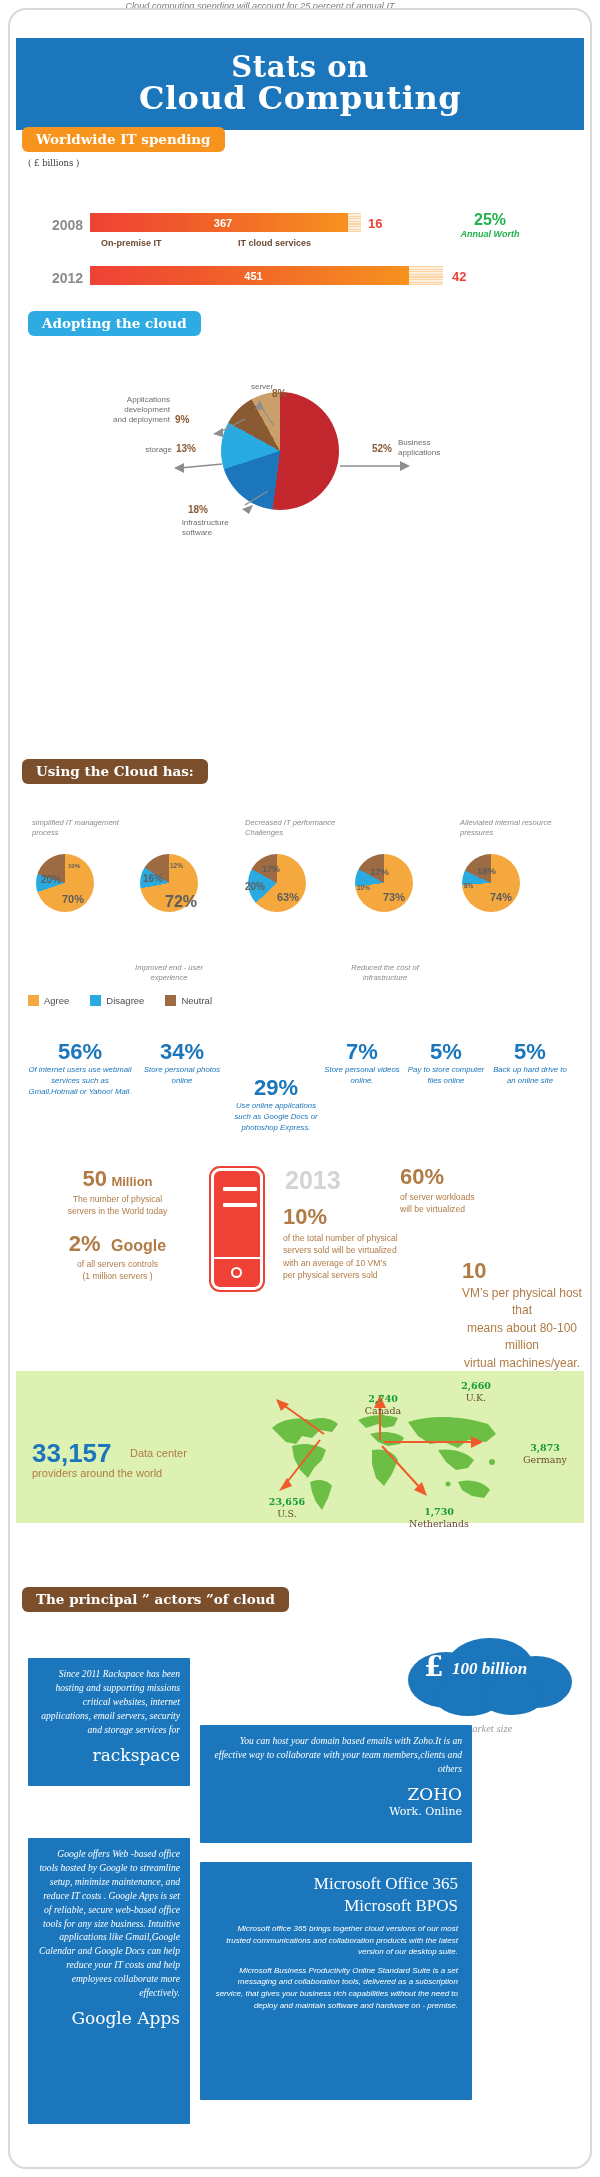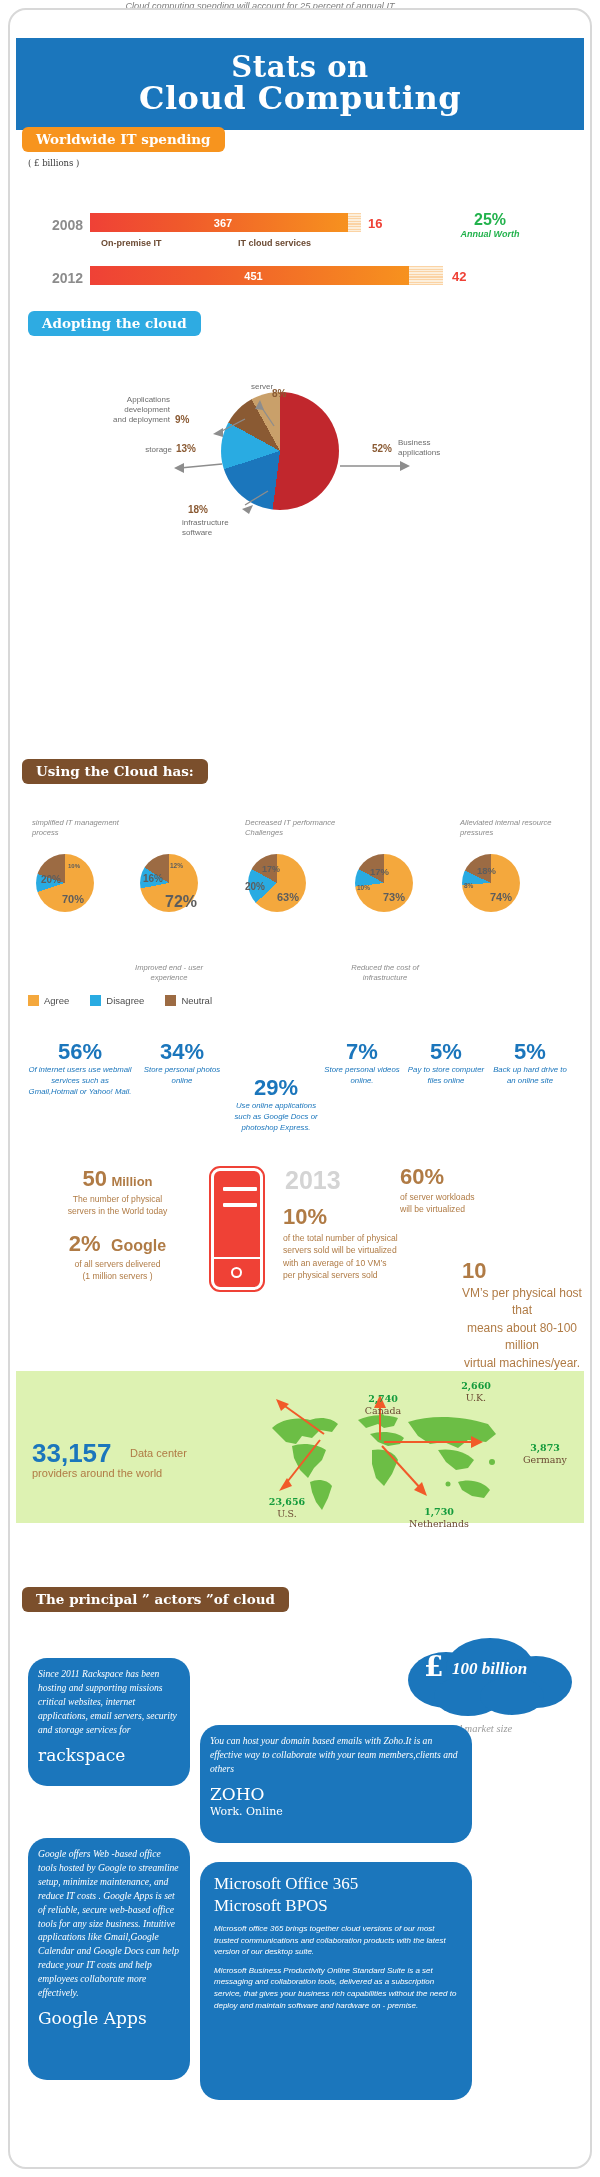--- a/index.html
+++ b/index.html
@@ -194,22 +194,22 @@
     font-family: "Liberation Sans", sans-serif;
   }
   .maptxt { position: absolute; font-size: 11px; color: #b07b45; line-height: 1.5; }
   .ctry { position: absolute; text-align: center; line-height: 1.25; }
   .ctry .v { font-size: 9.5px; font-weight: bold; color: #149b3c; font-family: "DejaVu Serif", serif; }
   .ctry .nm { font-size: 9.5px; color: #6b4a33; font-family: "DejaVu Serif", serif; }
 
   
   .card {
     position: absolute;
-    background: #1b76bc; border-radius: 19px;
-    color: #fff; text-align: left;
+    background: #1b76bc; border-radius: 1px;
+    color: #fff; text-align: right;
     padding: 9px 10px;
   }
   .card .body {
     font-family: "Liberation Serif", serif;
     font-style: italic; font-size: 9.6px; line-height: 1.45;
   }
   .card .brand {
     font-family: "DejaVu Serif", serif;
     font-size: 17px; margin-top: 8px;
   }
@@ -396,21 +396,21 @@
     <div class="txt" style="margin-top:3px;">
       <span>The number of physical</span><br>
       <span>servers in the World today</span>
     </div>
   </div>
 
   <div class="bstat" style="left:30px; top:1233px; width:175px; text-align:center;">
     <span class="big">2%</span>
     <span class="med" style="font-size:16px; margin-left:6px;">Google</span>
     <div class="txt" style="margin-top:3px;">
-      <span>of all servers delivered</span><br>
+      <span>of all servers controls</span><br>
       <span>(1 million servers )</span>
     </div>
   </div>
 
   <div class="tower" style="left:211px; top:1168px;">
     <div class="sl" style="top:16px;"></div>
     <div class="sl" style="top:32px;"></div>
     <div class="div" style="top:86px;"></div>
     <div class="pw" style="left:17px; top:96px;"></div>
   </div>
@@ -524,21 +524,21 @@
     <div class="body">Since 2011 Rackspace has been hosting and supporting missions critical websites, internet applications, email servers, security and storage services for</div>
     <div class="brand">rackspace</div>
   </div>
 
   <div class="card" style="left:200px; top:1725px; width:272px; height:118px;">
     <div class="body">You can host your domain based emails with Zoho.It is an effective way to collaborate with your team members,clients and others</div>
     <div class="brand">ZOHO</div>
     <div class="brand sm">Work. Online</div>
   </div>
 
-  <div class="card" style="left:28px; top:1838px; width:162px; height:242px;">
+  <div class="card" style="left:28px; top:1838px; width:162px; height:286px;">
     <div class="body">Google offers  Web -based office tools hosted by Google to streamline setup, minimize maintenance, and reduce IT costs . Google Apps is set of reliable, secure web-based office tools for any size business. Intuitive applications like Gmail,Google Calendar and Google Docs can help reduce your IT costs and help employees collaborate more effectively.</div>
     <div class="brand">Google Apps</div>
   </div>
 
   <div class="card" style="left:200px; top:1862px; width:272px; height:238px; padding:12px 14px;">
     <div class="hd">Microsoft Office 365</div>
     <div class="hd">Microsoft  BPOS</div>
     <div class="bodysm">Microsoft office 365 brings together cloud versions of our most trusted communications and collaboration products with the latest version of our desktop suite.</div>
     <div class="bodysm">Microsoft Business Productivity Online Standard Suite is a set messaging and collaboration tools, delivered as a subscription service, that gives your business rich capabilities without the need to deploy  and maintain software and hardware on - premise.</div>
   </div>

